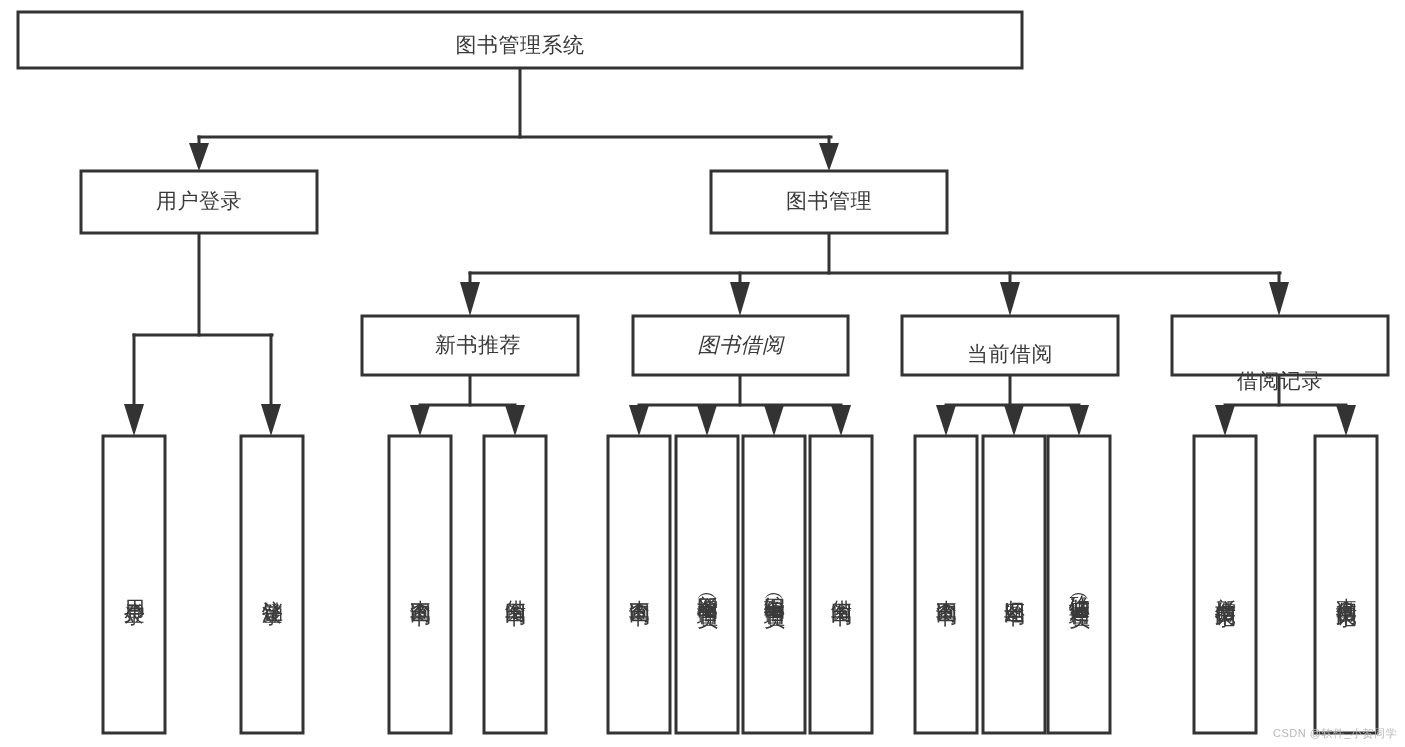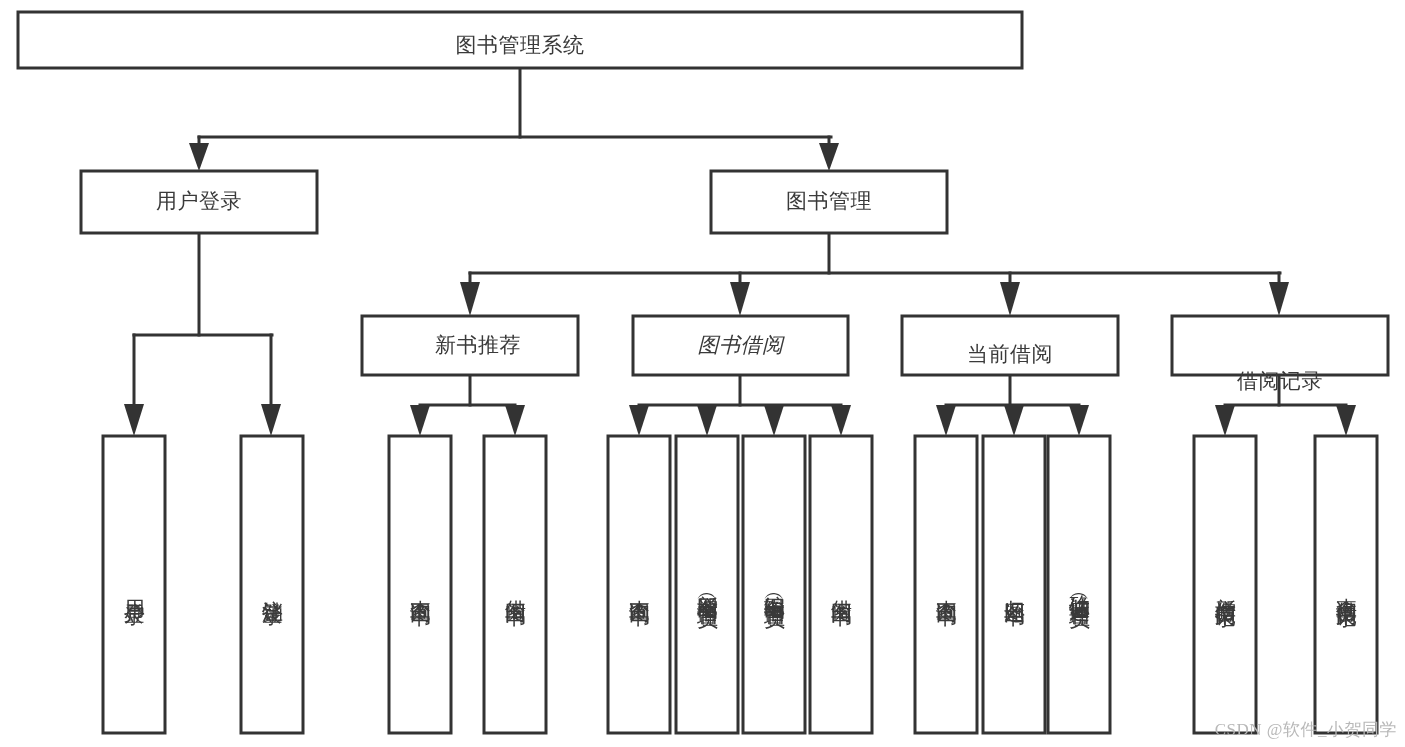--- a/index.html
+++ b/index.html
@@ -62,23 +62,23 @@
     text-orientation: upright;
     font-size: 21px;
     letter-spacing: 2px;
     line-height: 1.1;
     padding-top: 4px;
   }
   .watermark {
     position: absolute;
     right: 8px;
     bottom: 6px;
-    font-size: 17px;
+    font-size: 11px;
     color: #b8b8b8;
-    font-family: Liberation Serif, serif;
+    font-family: Liberation Sans, sans-serif;
     white-space: nowrap;
     letter-spacing: 0.5px;
   }
 </style>
 </head>
 <body>
 
 <div id="diagram-root">
 
   <svg class="diagram-canvas" viewBox="0 0 1405 747">

